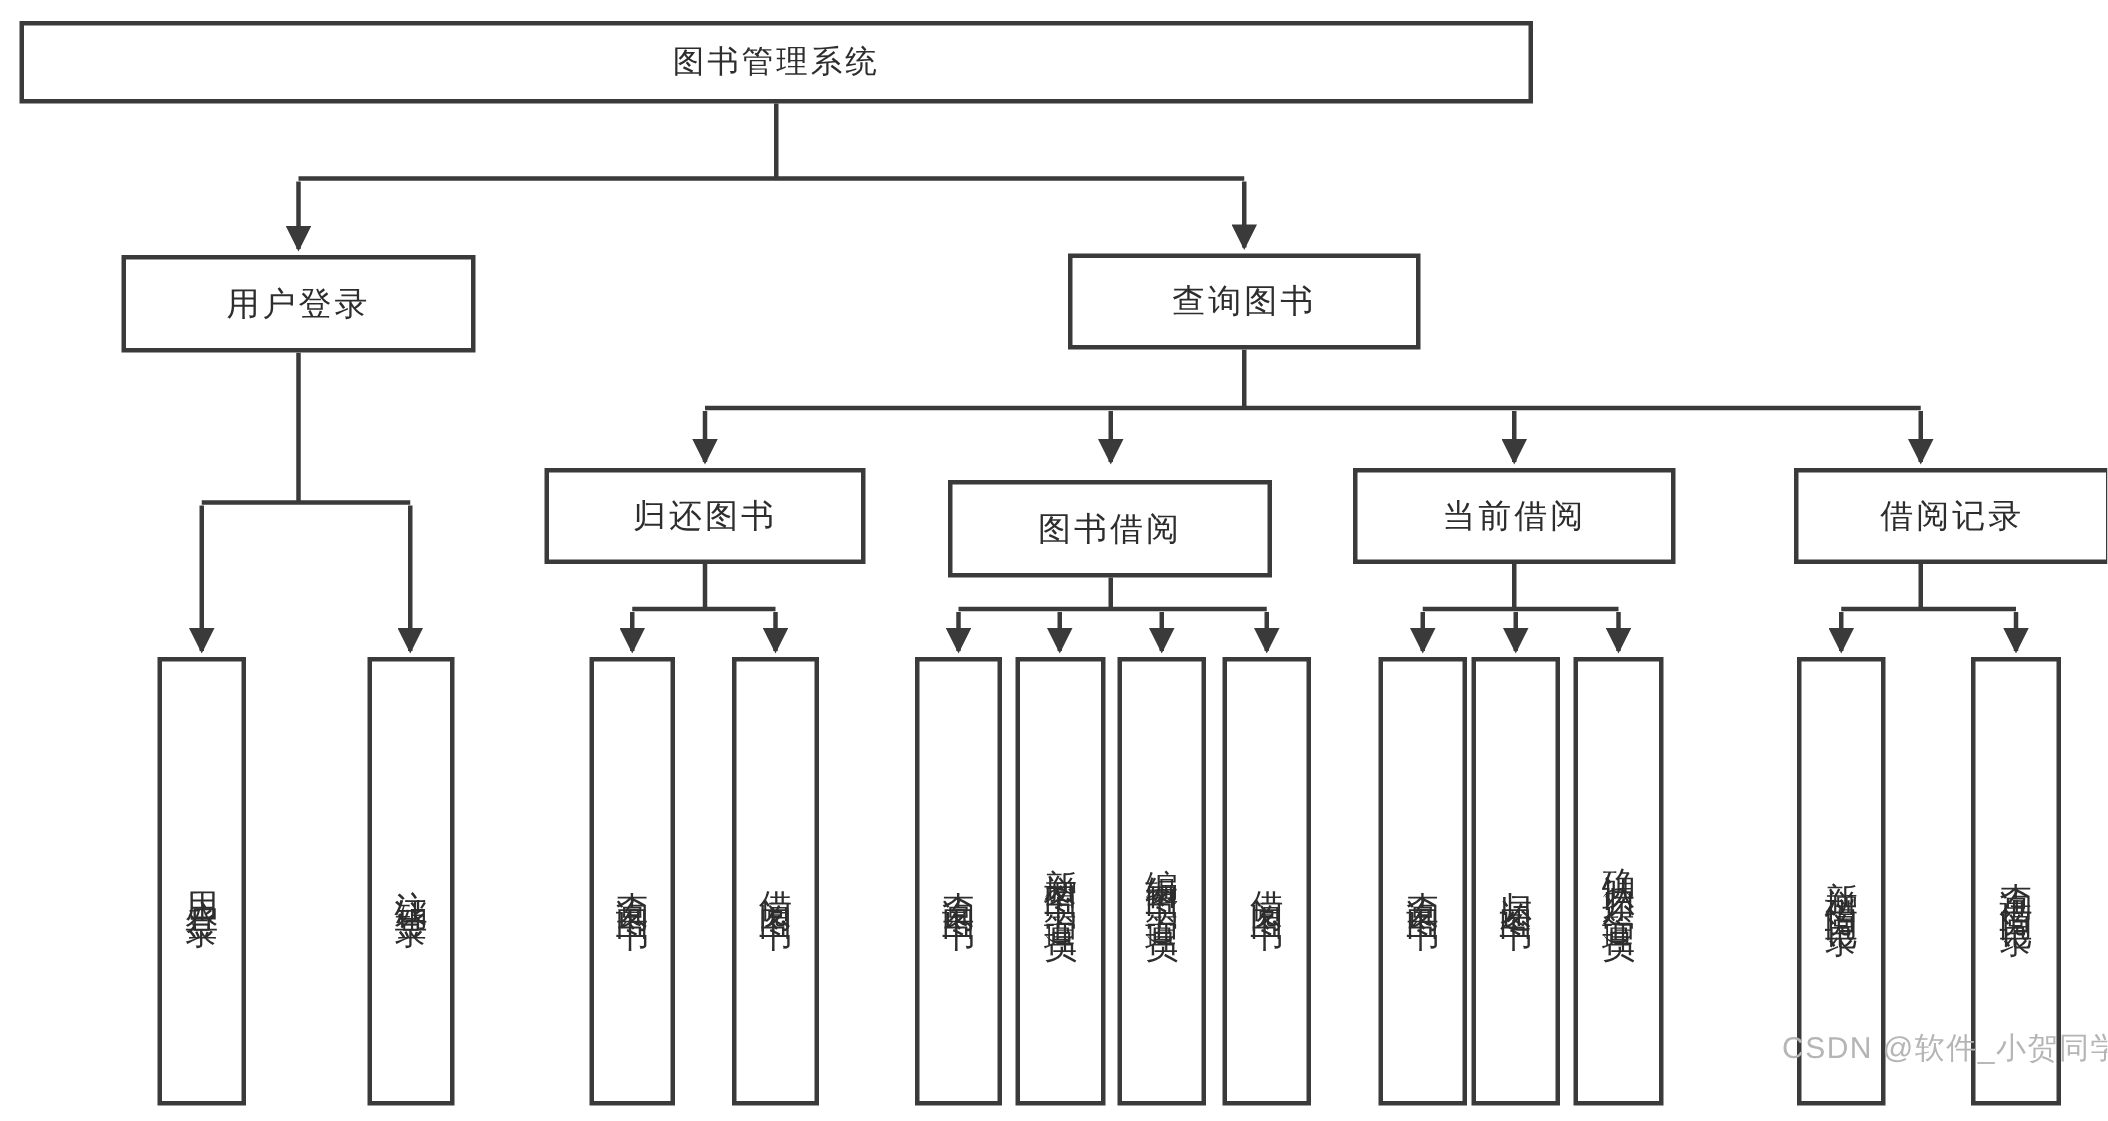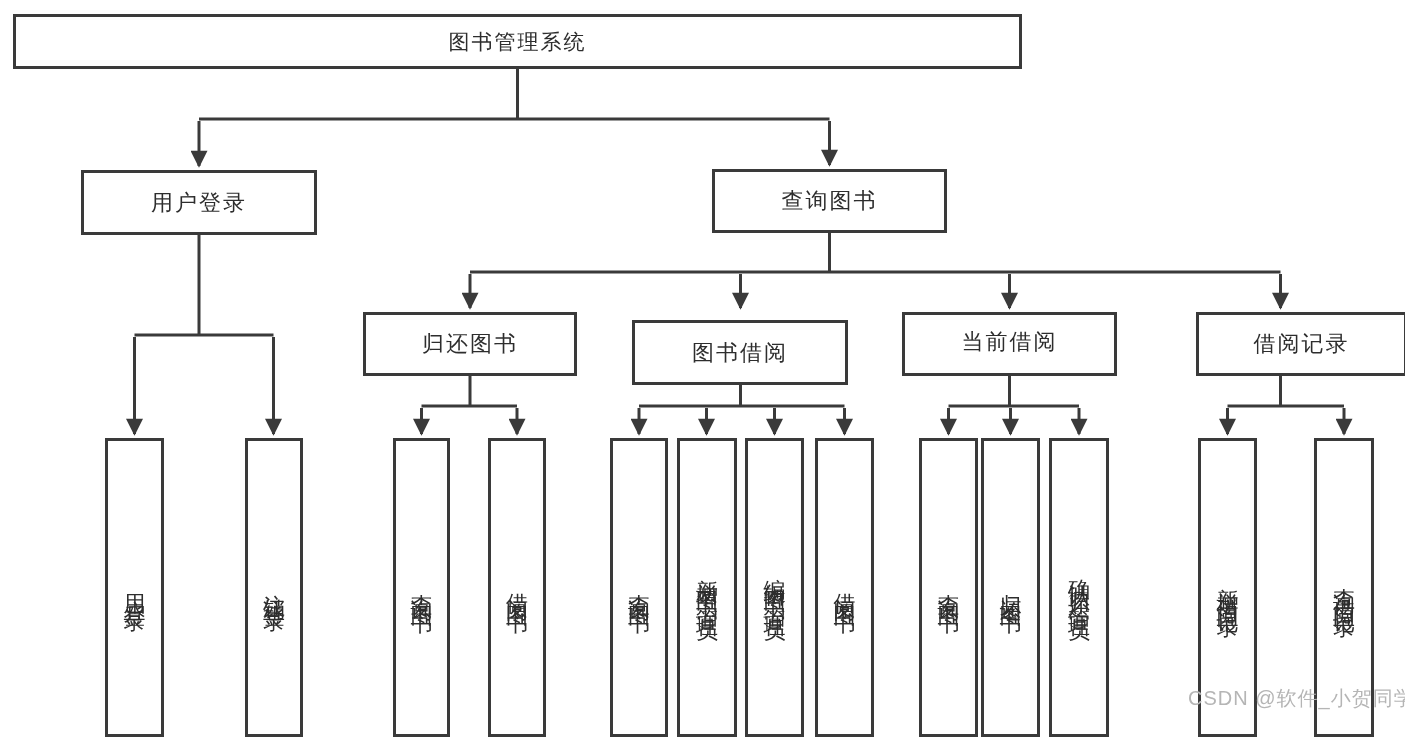--- a/index.html
+++ b/index.html
@@ -92,21 +92,21 @@
     <path class="wire" marker-end="url(#arr)" d="M1344 408 V434"></path>
   </svg>
 
   <div class="box h" style="left:13px;top:14px;width:1009px;height:55px;">图书管理系统</div>
 
   <div class="box h lvl2" style="left:81px;top:170px;width:236px;height:65px;">用户登录</div>
   <div class="box h lvl2" style="left:712px;top:169px;width:235px;height:64px;">查询图书</div>
 
   <div class="box h lvl2" style="left:363px;top:312px;width:214px;height:64px;">归还图书</div>
   <div class="box h lvl2" style="left:632px;top:320px;width:216px;height:65px;">图书借阅</div>
-  <div class="box h lvl2" style="left:902px;top:312px;width:215px;height:64px;font-family:Liberation Mono, monospace;">当前借阅</div>
+  <div class="box h lvl2" style="left:902px;top:312px;width:215px;height:64px;">当前借阅</div>
   <div class="box h lvl2" style="left:1172px;top:312px;width:211px;height:64px;margin-left:24px;">借阅记录</div>
 
   <div class="box v" style="left:105px;top:438px;width:59px;height:299px;">用户登录</div>
   <div class="box v" style="left:245px;top:438px;width:58px;height:299px;">注销登录</div>
 
   <div class="box v" style="left:393px;top:438px;width:57px;height:299px;">查询图书</div>
   <div class="box v" style="left:488px;top:438px;width:58px;height:299px;">借阅图书</div>
 
   <div class="box v" style="left:610px;top:438px;width:58px;height:299px;">查询图书</div>
   <div class="box v" style="left:677px;top:438px;width:60px;height:299px;">新增图书（管理员）</div>

